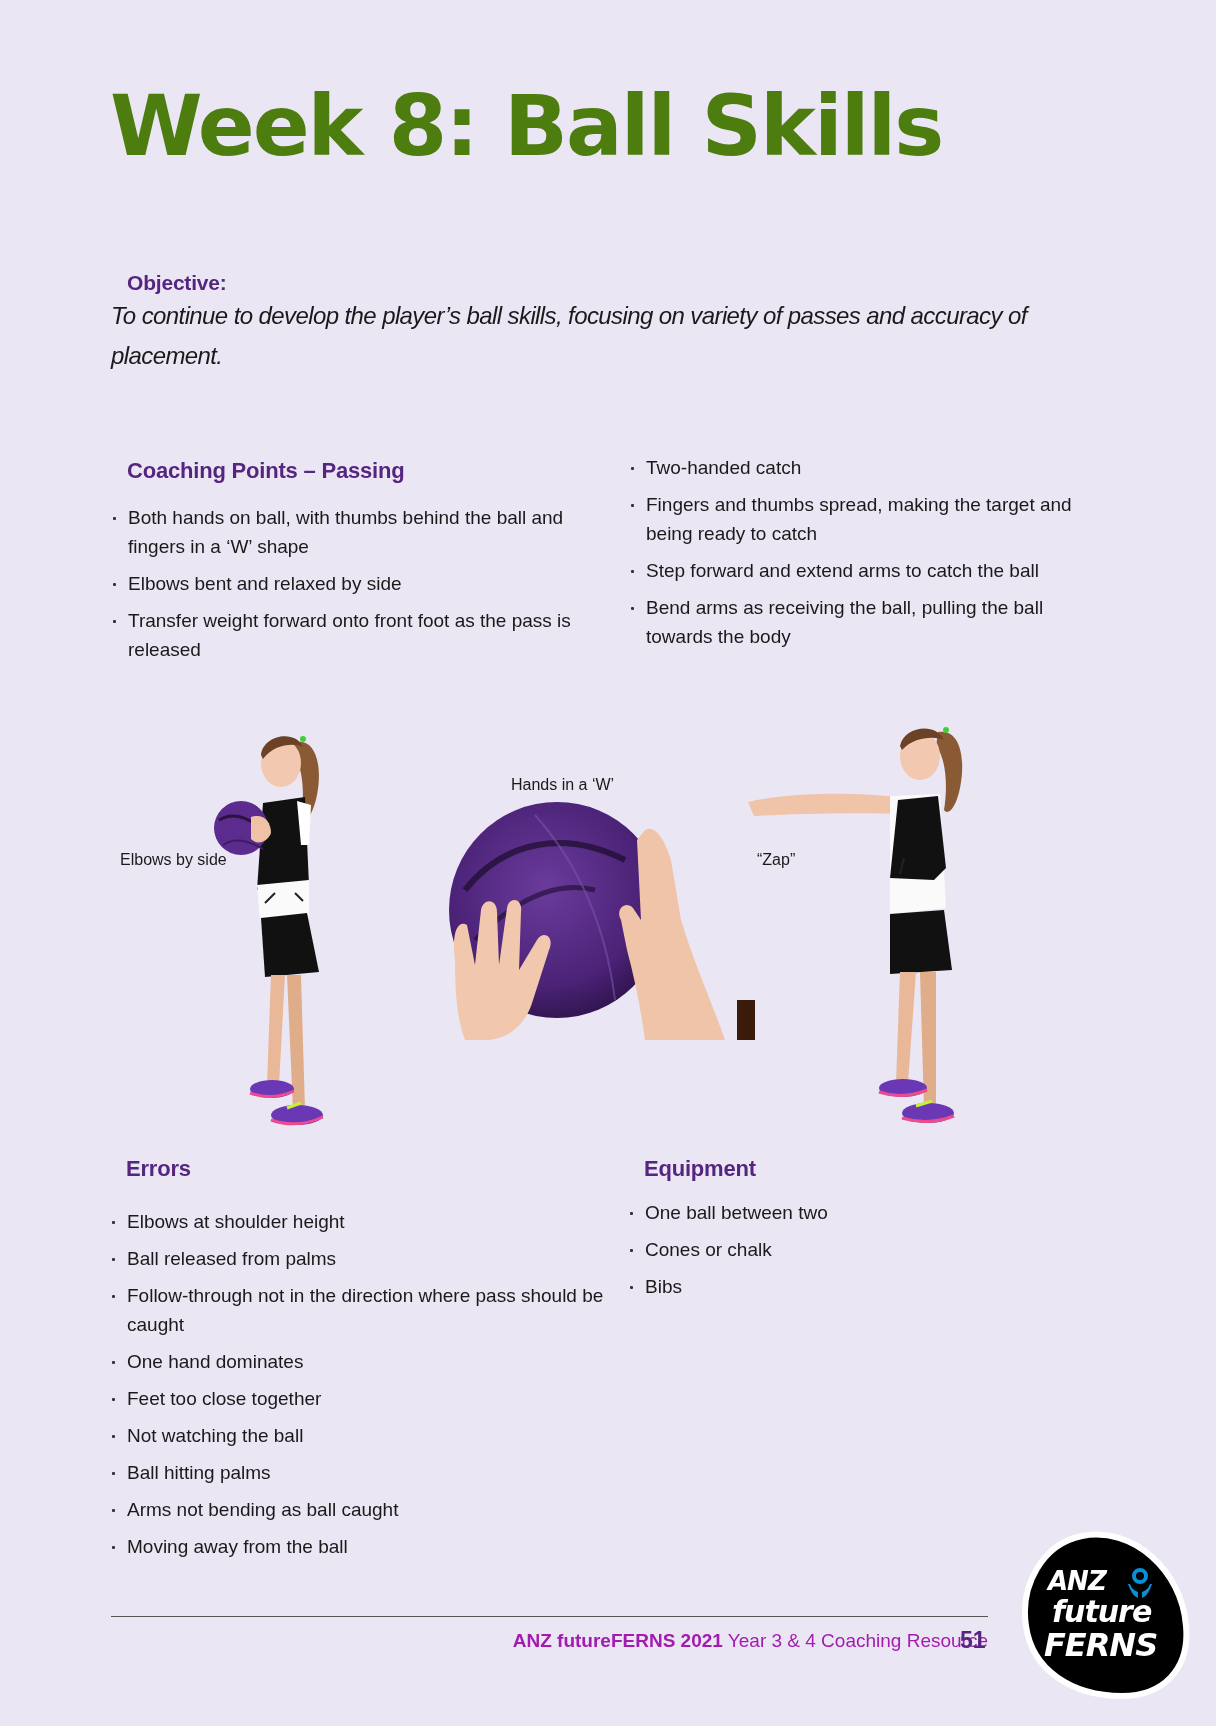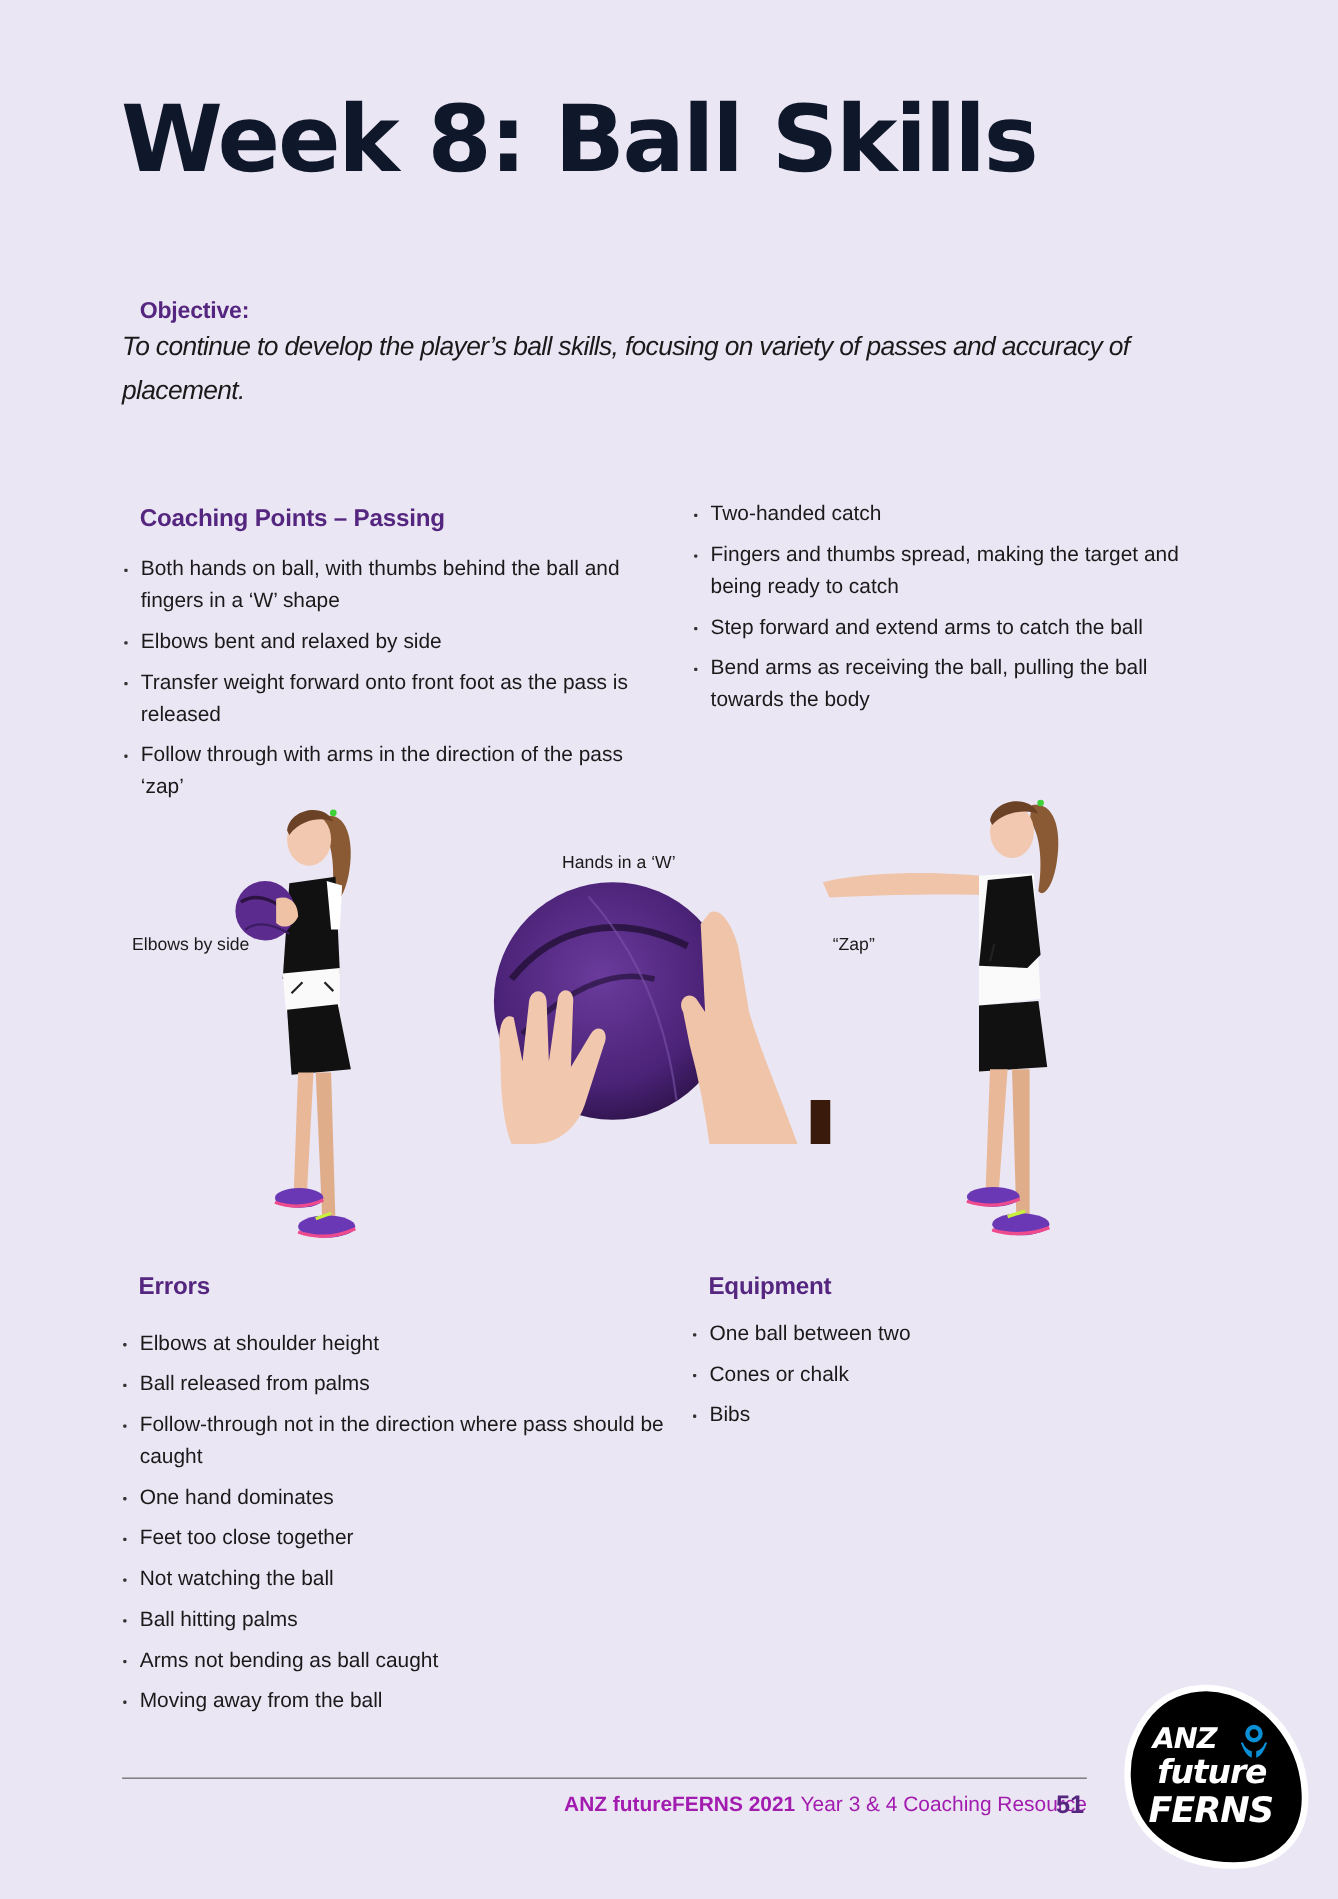--- a/index.html
+++ b/index.html
@@ -11,21 +11,21 @@
     font-family: "DejaVu Sans", sans-serif;
     color: #1a1a1a;
   }
   .abs { position: absolute; }
   .page-title {
     left: 110px; top: 84px;
     font-family: "DejaVu Sans", sans-serif;
     font-weight: bold;
     font-size: 84px;
     letter-spacing: -2px;
-    color: #0f172a;
+    color: #4d7c0f;
     line-height: 1;
     margin: 0;
   }
   .section-heading {
     font-family: "Liberation Sans", sans-serif;
     font-weight: bold;
     font-size: 22px;
     color: #55267f;
     margin: 16px;
     letter-spacing: -0.2px;
@@ -92,21 +92,20 @@
 
 <h3 class="abs section-heading" style="left:111px; top:255px; font-size:21px;">Objective:</h3>
 <p class="abs objective-text">To continue to develop the player’s ball skills, focusing on variety of passes and accuracy of placement.</p>
 
 <section class="abs" style="left:111px; top:442px; width:490px;">
   <h3 class="section-heading">Coaching Points – Passing</h3>
   <ul class="bullets" style="margin-top:19px;">
     <li>Both hands on ball, with thumbs behind the ball and fingers in a ‘W’ shape</li>
     <li>Elbows bent and relaxed by side</li>
     <li>Transfer weight forward onto front foot as the pass is released</li>
-    <li>Follow through with arms in the direction of the pass ‘zap’</li>
   </ul>
 </section>
 
 <section class="abs" style="left:629px; top:442px; width:470px;">
   <ul class="bullets" style="margin-top:11px;">
     <li>Two-handed catch</li>
     <li>Fingers and thumbs spread, making the target and being ready to catch</li>
     <li>Step forward and extend arms to catch the ball</li>
     <li>Bend arms as receiving the ball, pulling the ball towards the body</li>
   </ul>

